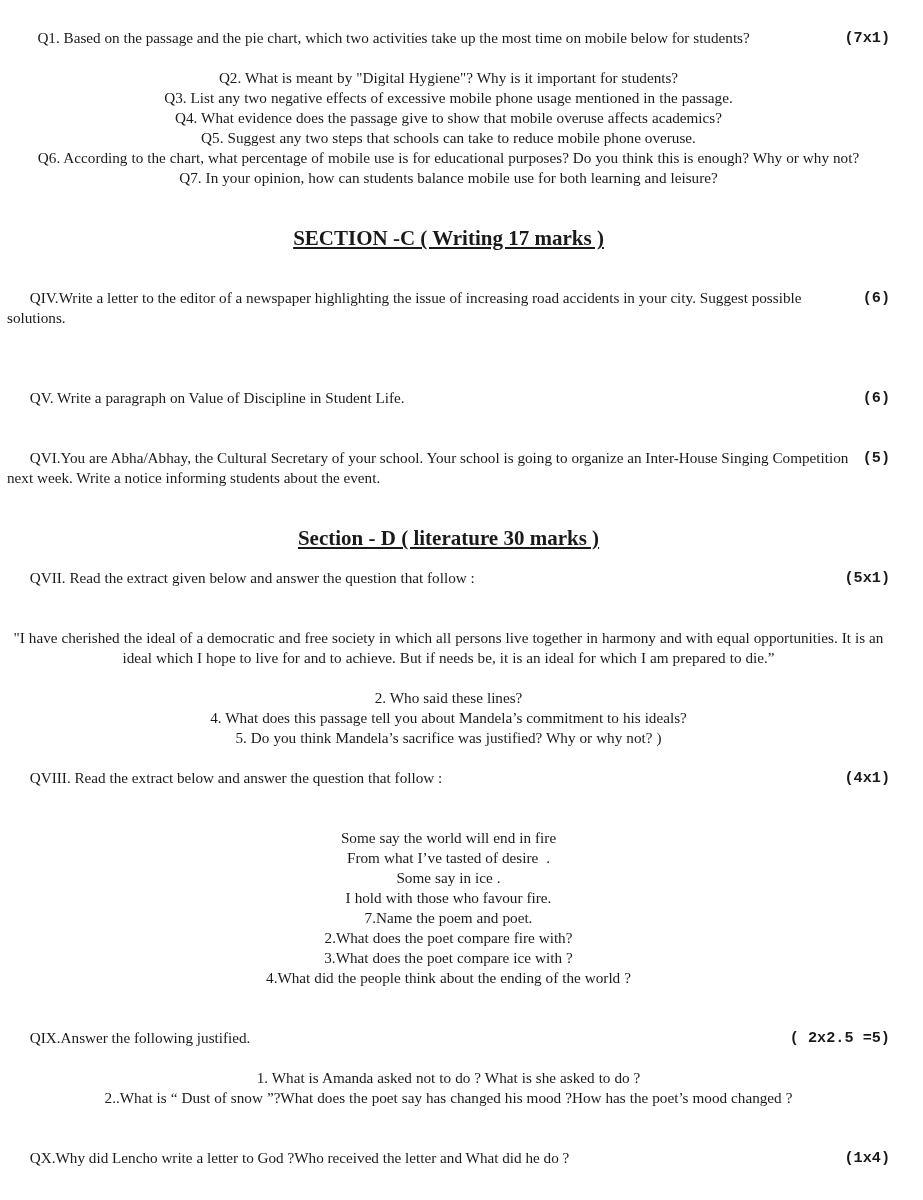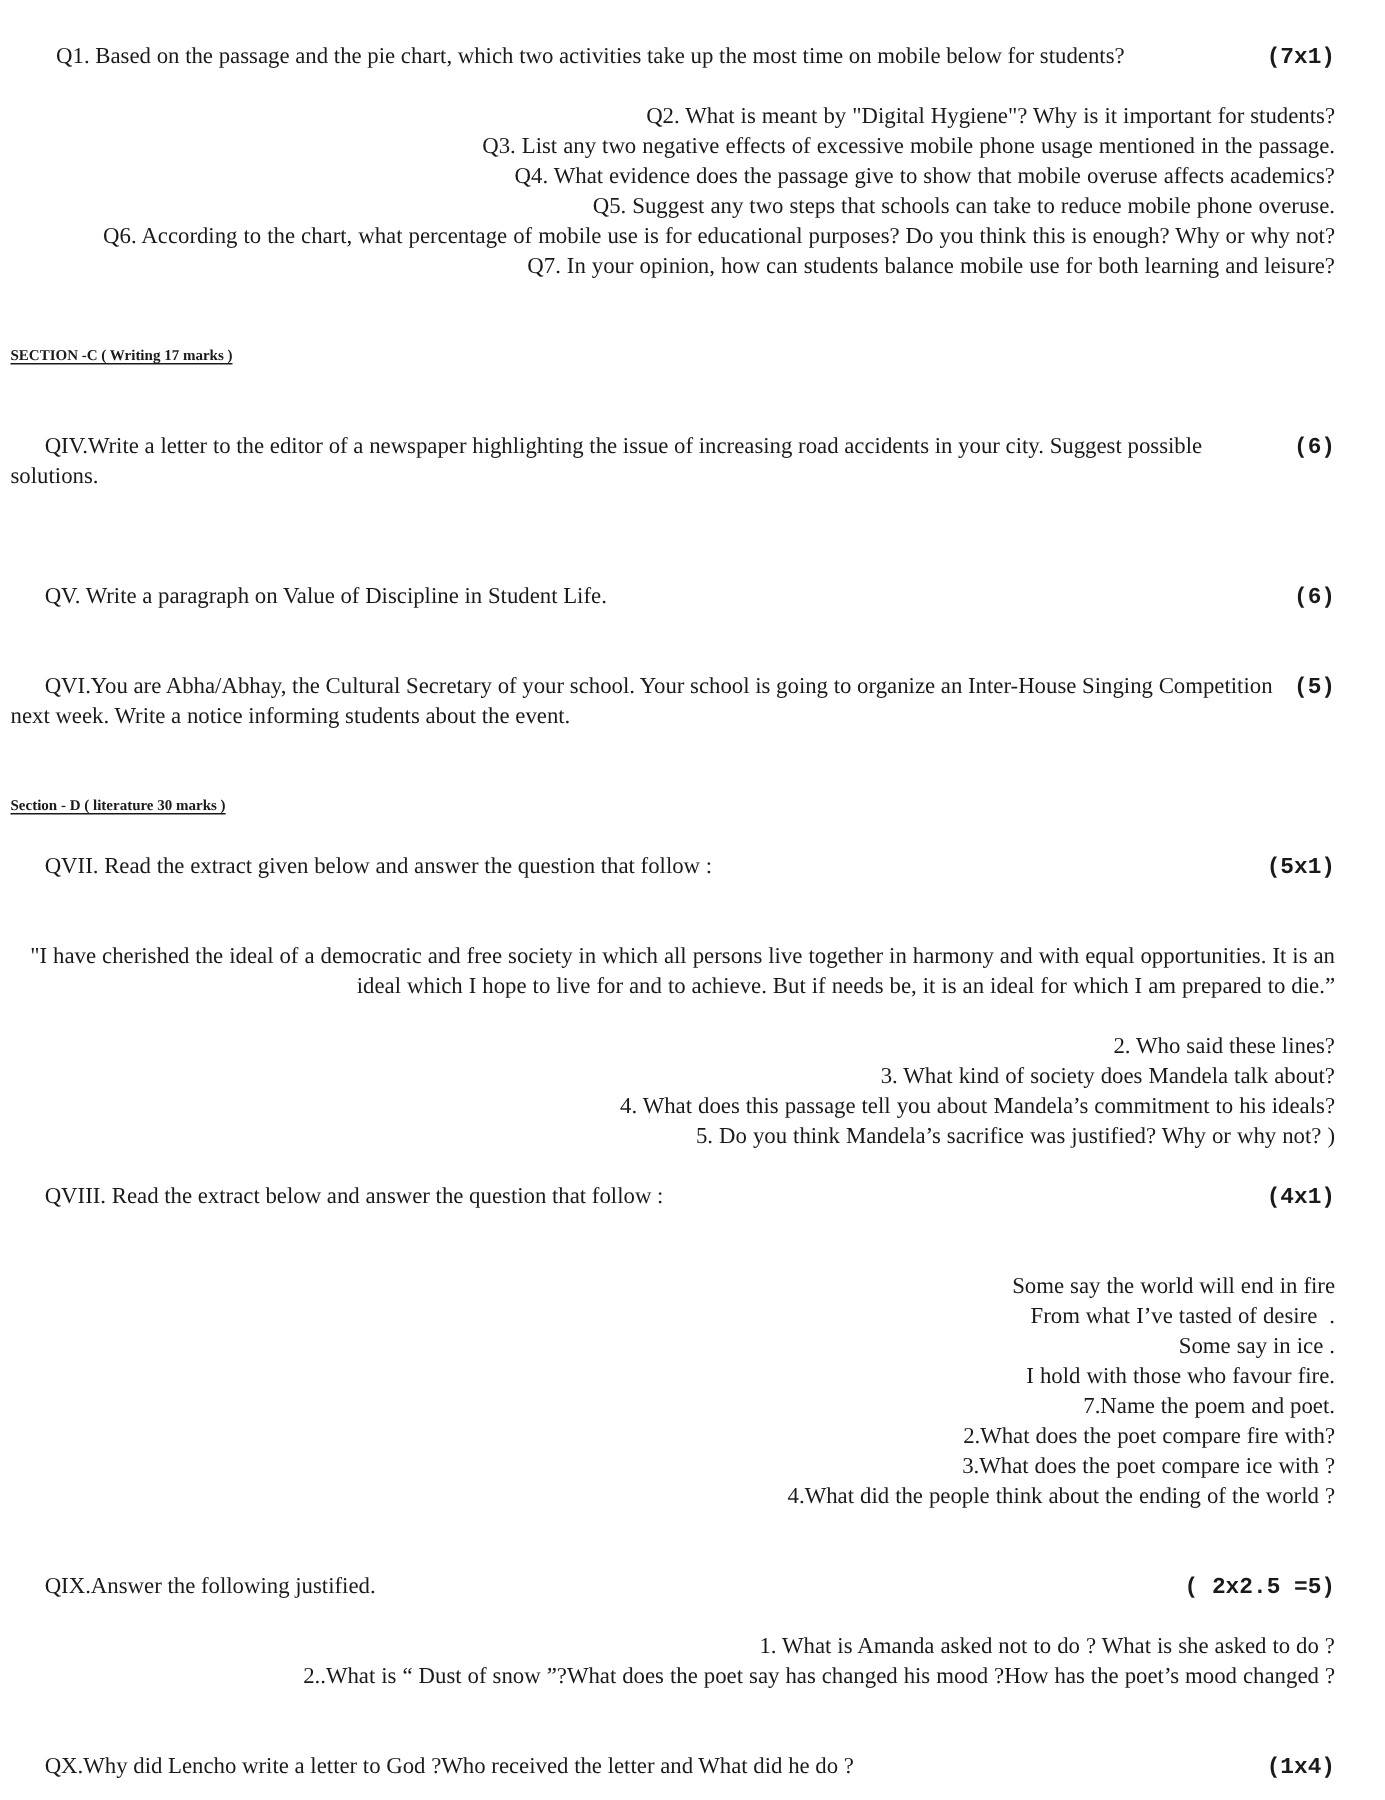--- a/index.html
+++ b/index.html
@@ -26,21 +26,21 @@
   .body-area {
     padding: 8px 33px 0 7px;
     box-sizing: border-box;
   }
 
   
   .line {
     position: relative;
     font-size: 15.2px;
     line-height: 20px;
-    text-align: right;
+    text-align: center;
     white-space: pre-wrap;
     word-spacing: 0.2px;
     font-family: Liberation Serif, serif;
   }
 
   
   .para {
     position: relative;
     font-size: 15.2px;
     line-height: 20px;
@@ -56,23 +56,23 @@
     content: "";
     display: block;
     clear: both;
   }
 
   .lead {
     font-weight: normal;
   }
 
   .heading {
-    text-align: left;
+    text-align: center;
     font-weight: bold;
-    font-size: 10px;
+    font-size: 21px;
     line-height: 20px;
     margin: 0;
   }
   .heading span {
     text-decoration: underline;
     text-underline-offset: 2px;
   }
   .spacer-md { height: 20px; }
   .spacer-xl { height: 40px; }
 
@@ -133,21 +133,20 @@
     </div>
 
     <div class="spacer-md"></div>
 
     <div class="line">"I have cherished the ideal of a democratic and free society in which all persons live together in harmony and with equal opportunities. It is an ideal which I hope to live for and to achieve. But if needs be, it is an ideal for which I am prepared to die.”</div>
 
     <div class="spacer-md"></div>
 
     <div>
       <div class="line">2. Who said these lines?</div>
-      <div class="line">3. What kind of society does Mandela talk about?</div>
       <div class="line">4. What does this passage tell you about Mandela’s commitment to his ideals?</div>
       <div class="line">5. Do you think Mandela’s sacrifice was justified? Why or why not? )</div>
     </div>
 
     <div class="para clearfix bold">
       <span class="marks">(4x1)</span><span class="txt">QVIII. Read the extract below and answer the question that follow :</span>
     </div>
 
     <div class="spacer-md"></div>
 

